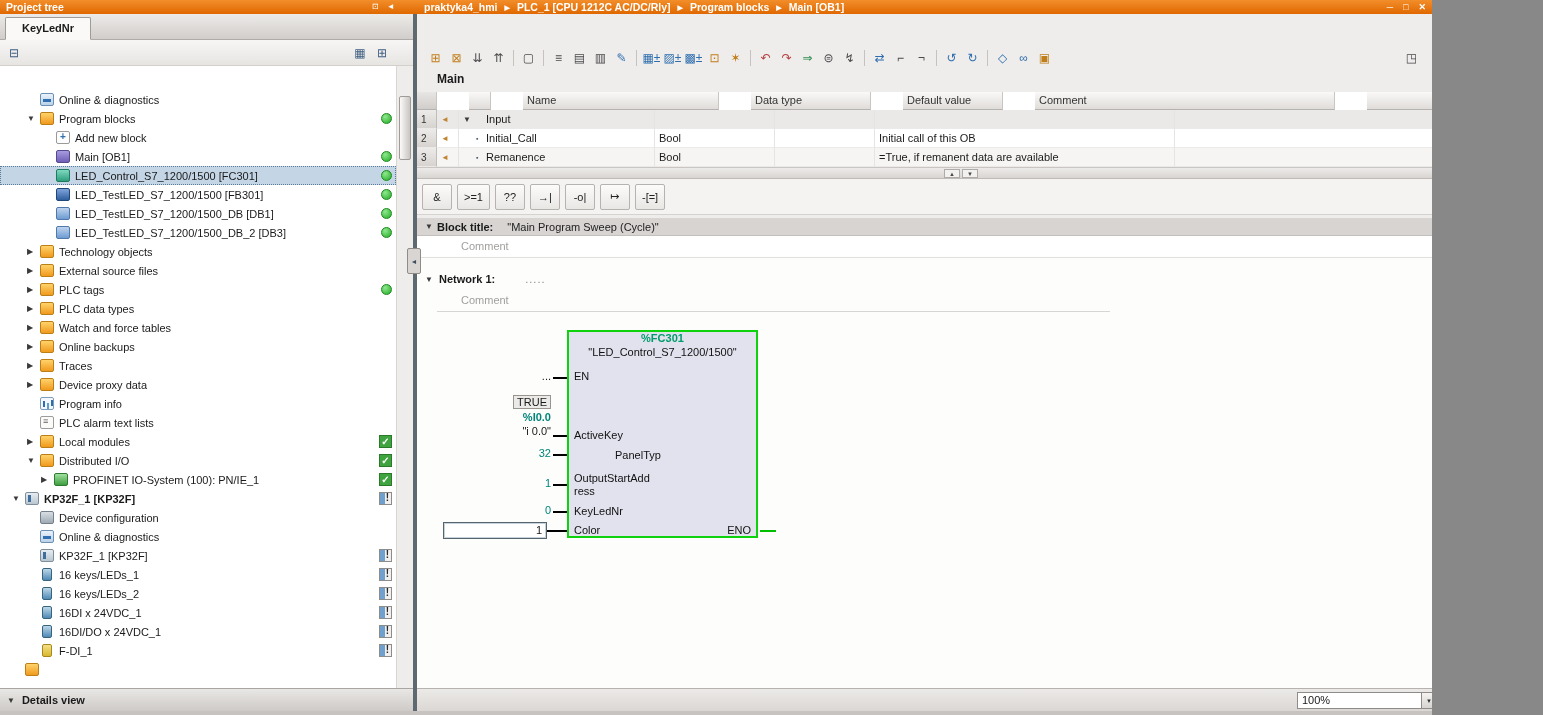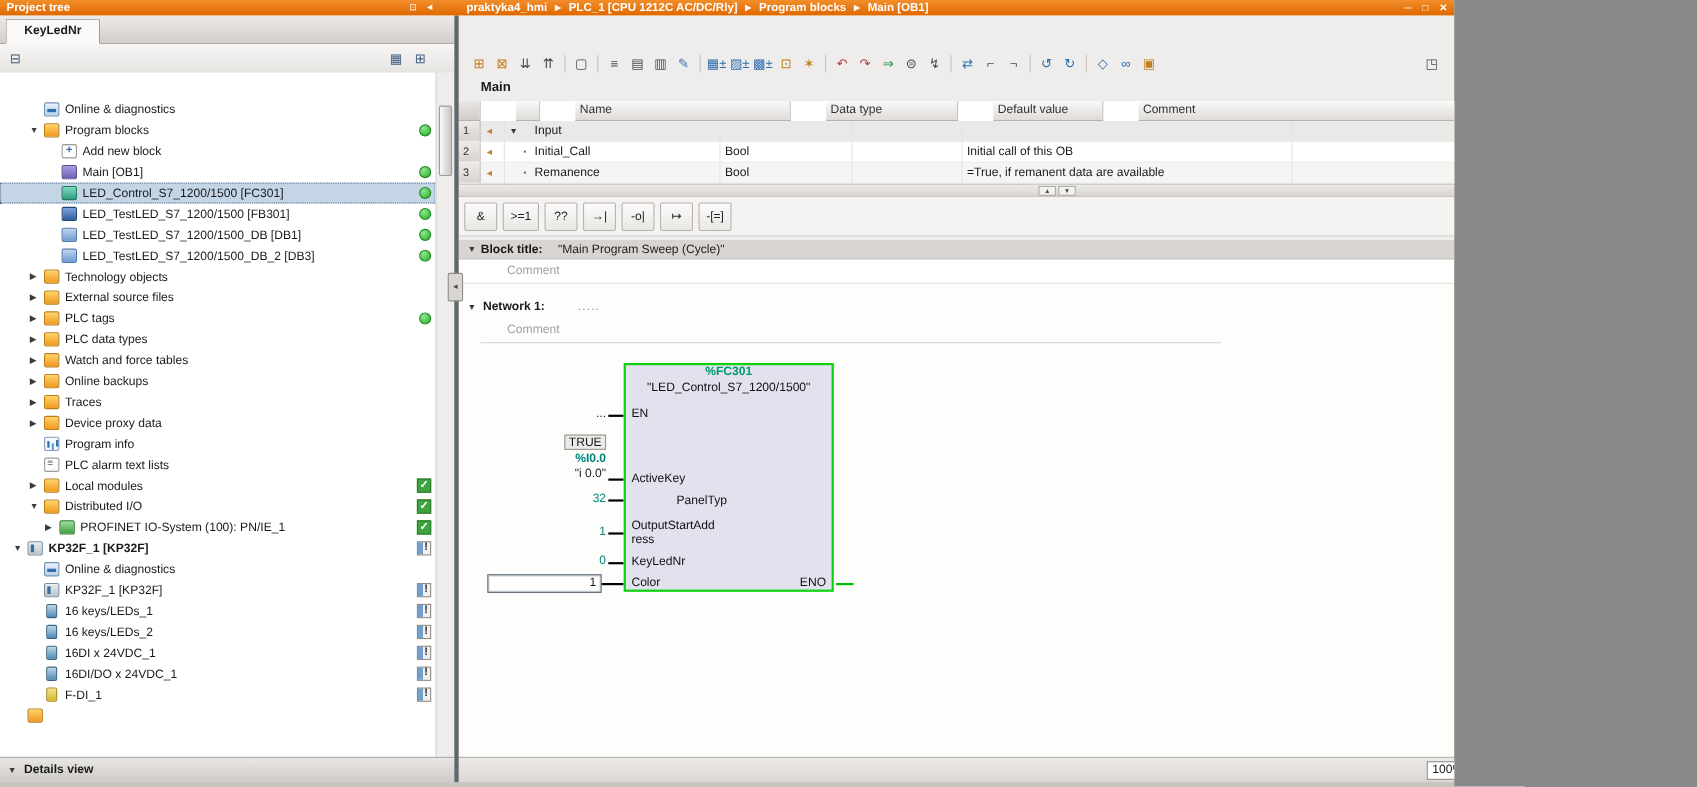--- a/index.html
+++ b/index.html
@@ -1,17 +1,17 @@
 <!DOCTYPE html>
 <html><head>
 <meta charset="utf-8">
 <style>
 *{margin:0;padding:0;box-sizing:border-box;}
 body{font-family:"Liberation Sans",sans-serif;font-size:11px;color:#1A1A1A;background:#888;}
-.app{position:relative;width:1322px;height:715px;background:#fef9c3;overflow:hidden;padding-left:36px;}
+.app{position:relative;width:1432px;height:715px;background:#84cc16;overflow:hidden;padding-left:36px;}
 
 
 .topbar{position:absolute;left:0;top:0;width:100%;height:14px;background:linear-gradient(#F28E2A,#E06800);color:#fff;z-index:30;}
 .pt-title{position:absolute;left:6px;top:0;font-weight:bold;font-size:10.5px;line-height:14px;}
 .pt-icons{position:absolute;left:372px;top:0;display:flex;gap:8px;}
 .pt-ic{font-size:8px;line-height:14px;cursor:pointer;}
 .crumbs{position:absolute;left:424px;top:0;display:flex;line-height:14px;font-weight:bold;font-size:10.5px;}
 .crumb{cursor:pointer;white-space:nowrap;}
 .crumb:not(:last-of-type)::after{content:"▶";font-size:7px;margin:0 7px;position:relative;top:-1px;}
 .winbtns{position:absolute;right:6px;top:0;display:flex;gap:10px;}
@@ -382,20 +382,26 @@
           <span class="tstatus" data-status="check"></span>
         </div>
 
         <div class="trow lvl0 bold">
           <span class="arrow">▼</span>
           <span class="ticon" data-icon="device"></span>
           <span class="tlabel">KP32F_1 [KP32F]</span>
           <span class="tstatus" data-status="warn"></span>
         </div>
 
+        <div class="trow lvl1">
+          <span class="arrow"></span>
+          <span class="ticon" data-icon="config"></span>
+          <span class="tlabel">Device configuration</span>
+          <span class="tstatus"></span>
+        </div>
 
         <div class="trow lvl1">
           <span class="arrow"></span>
           <span class="ticon" data-icon="diag"></span>
           <span class="tlabel">Online &amp; diagnostics</span>
           <span class="tstatus"></span>
         </div>
 
         <div class="trow lvl1">
           <span class="arrow"></span>

